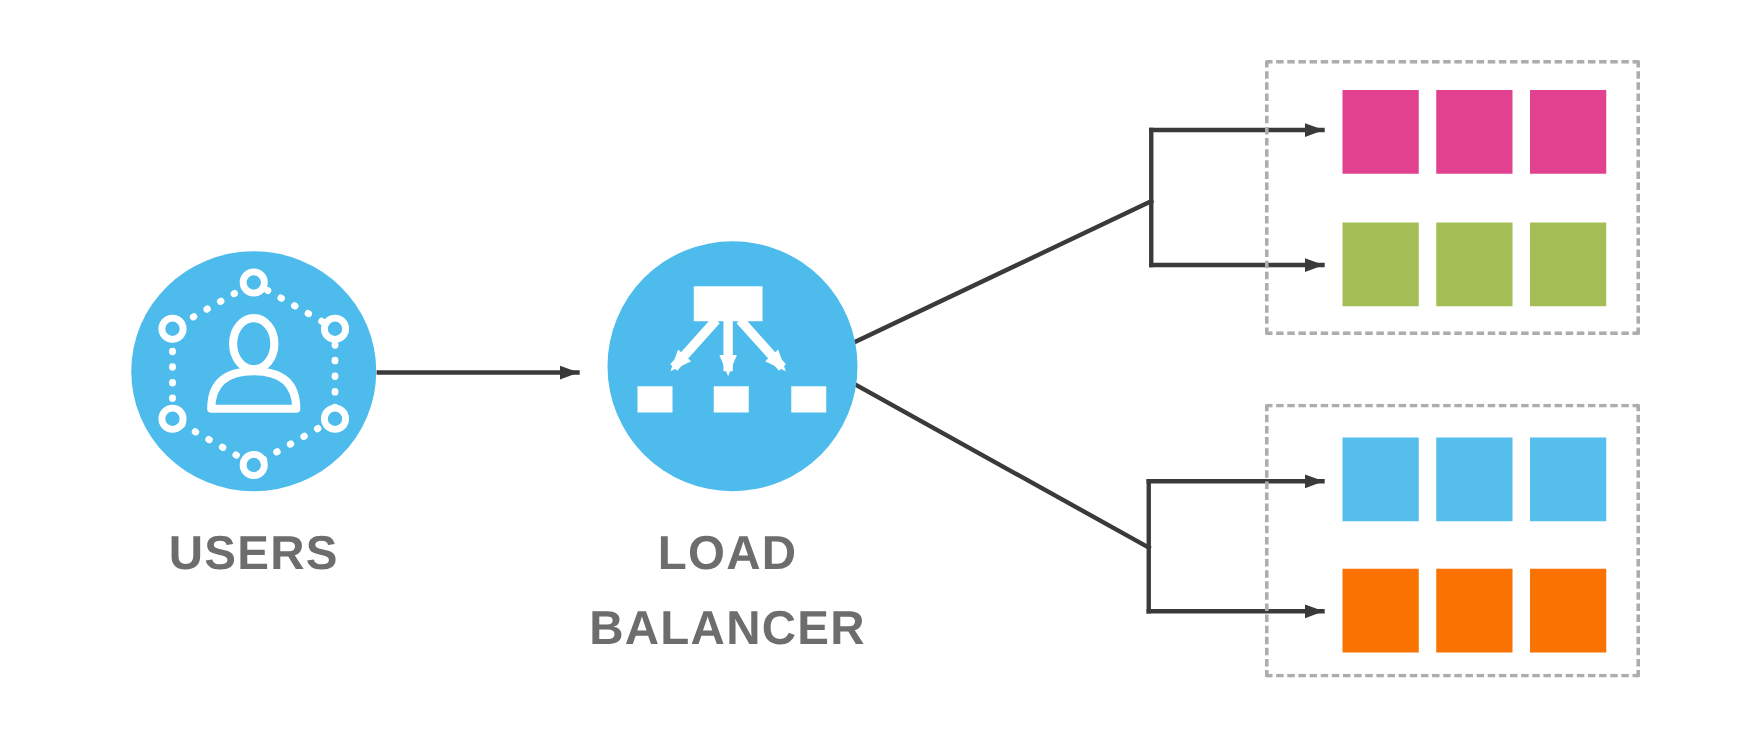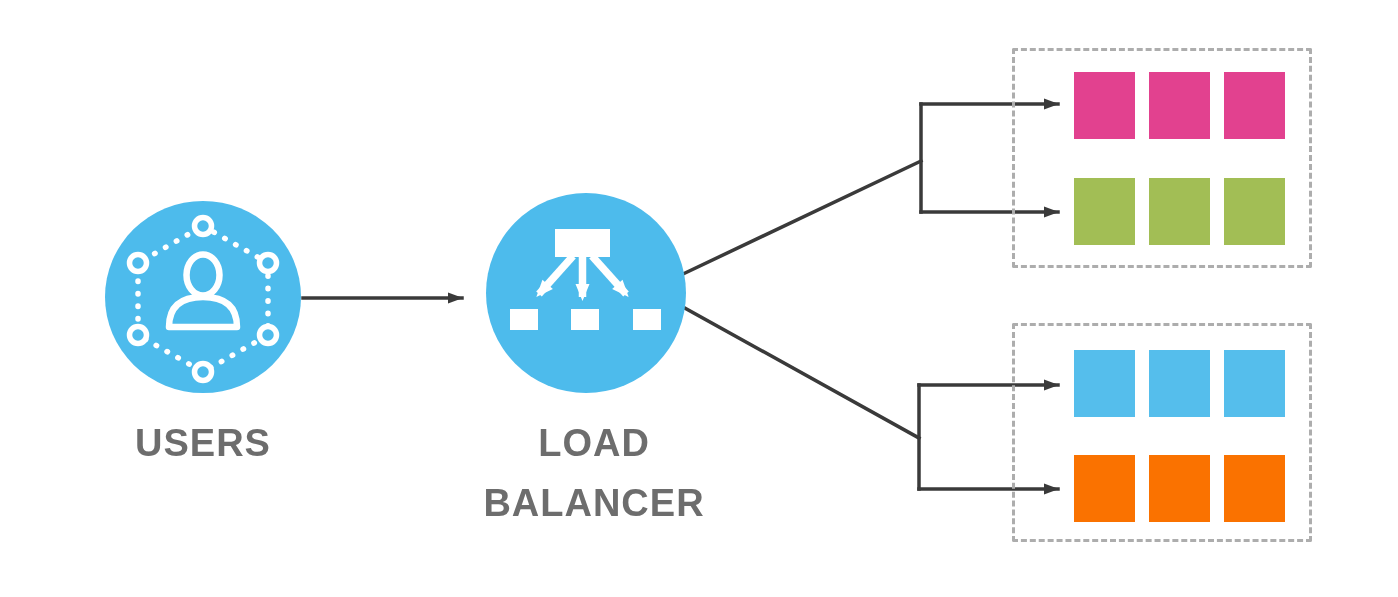--- a/index.html
+++ b/index.html
@@ -28,21 +28,21 @@
   .ifill   { fill: var(--icon-stroke, #fff); }
   .vertex  { fill: var(--node-fill, #4dbbec); stroke: var(--icon-stroke, #fff); stroke-width: 5.5; }
 
   .label {
     position: absolute; top: 413px;
     color: var(--label-text, #6d6d6d);
     font-size: 38px; line-height: 60px; font-weight: 700;
     letter-spacing: 1px; text-align: center;
   }
   .label-users { left: 53px;  width: 300px; }
-  .label-lb    { left: 444px; width: 300px; }
+  .label-lb    { left: 432px; width: 300px; }
 
   .group {
     position: absolute; left: 1012px; width: 300px;
     border: 3px dashed var(--group-border, #adadad);
     border-radius: 2px; box-sizing: border-box;
   }
   .group-1 { top: 48px;  height: 220px; }
   .group-2 { top: 323px; height: 219px; }
 
   .row { position: absolute; left: 59px; display: flex; gap: 14px; }

